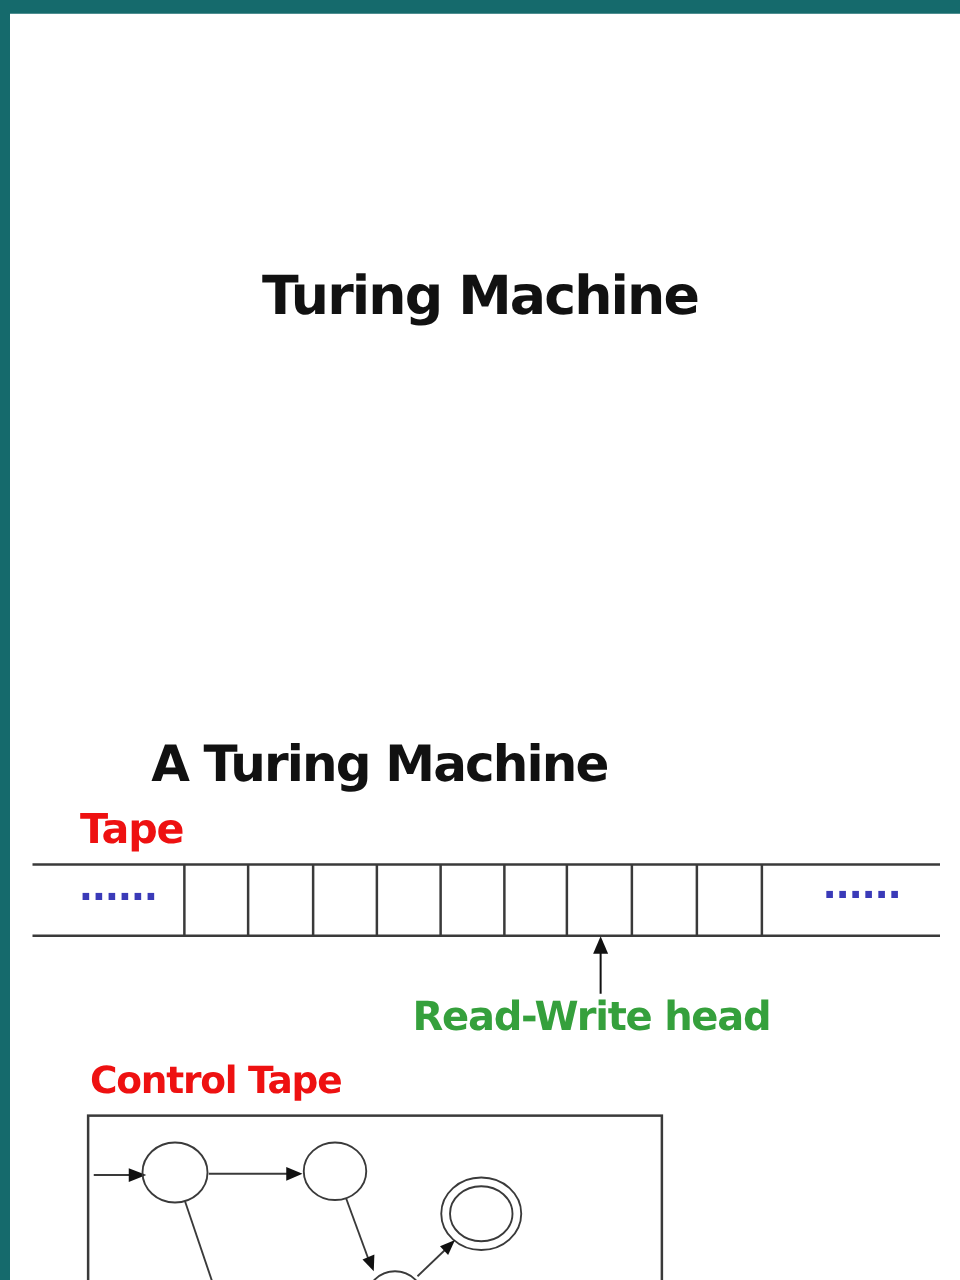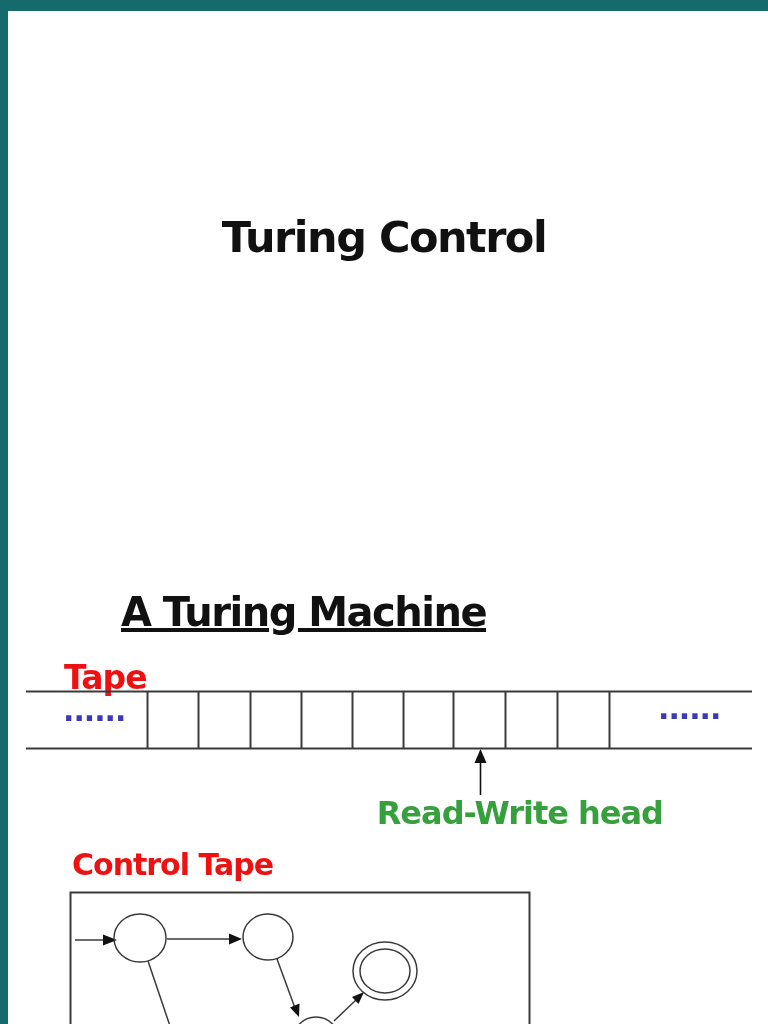--- a/index.html
+++ b/index.html
@@ -12,44 +12,44 @@
   
   .chrome-top{left:0;top:0;width:768px;height:11px;background:#156a6c;}
   .chrome-left{left:0;top:0;width:8px;height:1024px;background:#156a6c;}
 
   .title{
     left:0;top:212px;width:768px;text-align:center;
     font-size:43px;font-weight:700;letter-spacing:-1.5px;color:#111;
   }
   .subtitle{
     left:0;top:589px;width:607px;text-align:center;
-    font-size:40px;font-weight:700;letter-spacing:-1.5px;color:#111;text-decoration:underline;
+    font-size:40px;font-weight:700;letter-spacing:-1.5px;color:#111;
   }
   .lbl-red{color:#ee1111;font-weight:700;letter-spacing:-1px;}
-  .tape-label{left:64px;top:643px;font-size:33px;margin-top:15px;}
+  .tape-label{left:64px;top:643px;font-size:33px;}
   .control-label{left:72px;top:847px;font-size:30px;}
   .head-label{
-    left:330px;top:794px;width:333px;text-align:right;
+    left:330px;top:794px;width:333px;text-align:left;
     font-size:32px;font-weight:700;letter-spacing:-1px;color:#35a03c;
   }
   .dots{
     font-size:30px;font-weight:700;color:#3a3ab8;letter-spacing:-1px;
     line-height:1;
   }
   .dots-left{left:63px;top:696px;}
   .dots-right{left:658px;top:694px;}
   svg{position:absolute;left:0;top:0;}
 </style>
 </head>
 <body>
 
 <div class="abs chrome-top"></div>
 <div class="abs chrome-left"></div>
 
-<div class="abs title">Turing Control</div>
+<div class="abs title">Turing Machine</div>
 
 <div class="abs subtitle">A Turing Machine</div>
 
 <div class="abs lbl-red tape-label">Tape</div>
 
 <div class="abs dots dots-left">......</div>
 <div class="abs dots dots-right">......</div>
 
 <div class="abs head-label">Read-Write head</div>
 

